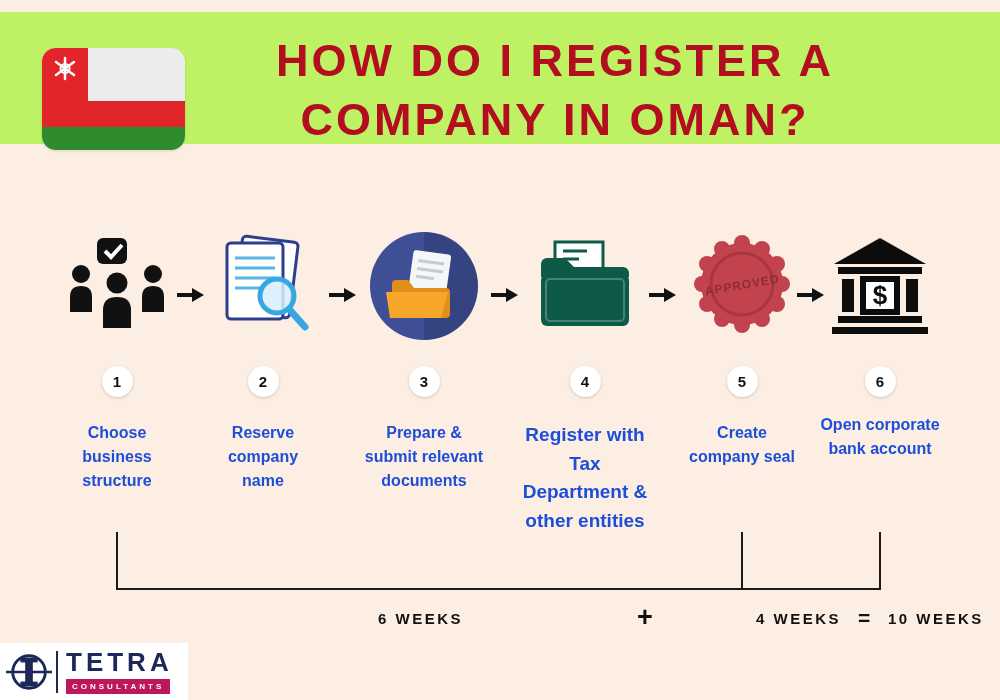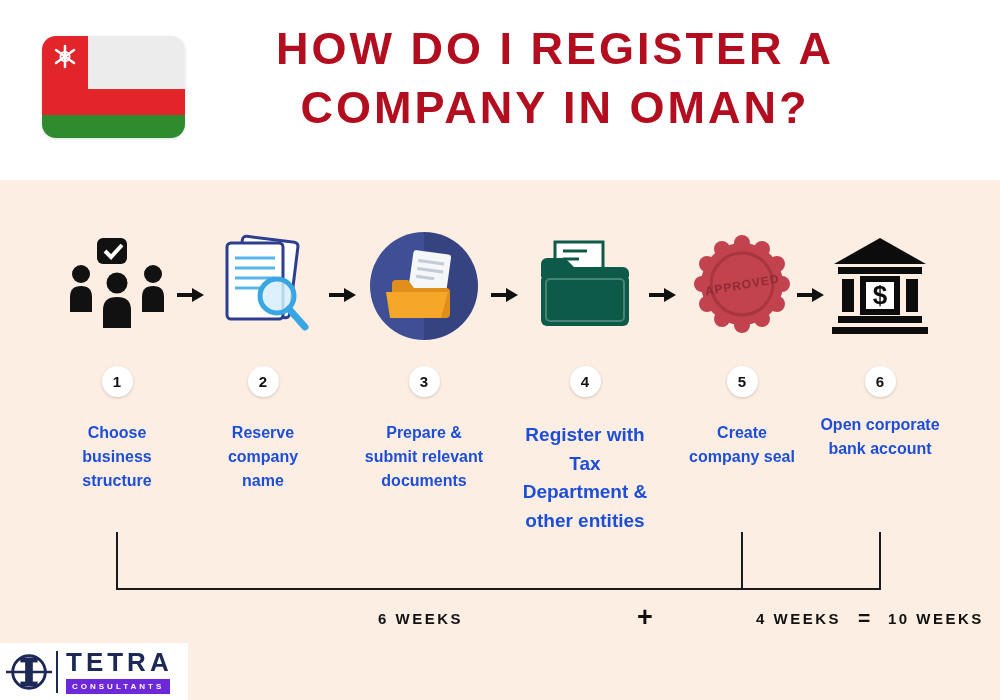--- a/index.html
+++ b/index.html
@@ -1,20 +1,20 @@
 <!DOCTYPE html>
 <html><head>
 <meta charset="utf-8">
 <style>
   * { margin:0; padding:0; box-sizing:border-box; }
   html,body { width:1000px; height:700px; }
   body { font-family:"Liberation Sans", sans-serif; }
   .page { position:relative; width:1000px; height:700px; background:#fdeee3; overflow:hidden; }
 
-  .header-band { position:absolute; top:0; left:0; width:1000px; height:180px; background:#ffffff; }
+  .header-band { position:absolute; top:12px; left:0; width:1000px; height:132px; background:#bef264; }
 
   .flag-card { position:absolute; top:36px; left:42px; width:143px; height:102px; border-radius:14px; overflow:hidden; box-shadow:0 1px 3px rgba(0,0,0,0.12); }
 
   .main-title { position:absolute; top:20px; left:190px; width:730px; text-align:center;
     color:#b30e20; font-weight:bold; font-size:45px; letter-spacing:3px; line-height:1.3; }
 
   .step { position:absolute; top:226px; width:160px; display:flex; flex-direction:column; align-items:center; }
   .icon-wrap { height:120px; display:flex; align-items:center; justify-content:center; }
   .num-badge { margin-top:20px; width:31px; height:31px; border-radius:50%; background:#ffffff;
     display:flex; align-items:center; justify-content:center; font-weight:bold; font-size:15px; color:#111;
@@ -30,21 +30,21 @@
   .arrow { position:absolute; top:286px; }
 
   .tl-line { position:absolute; background:#1a1a1a; }
   .tl-label { position:absolute; font-weight:bold; font-size:15px; letter-spacing:2.5px; color:#111; }
   .tl-op { position:absolute; font-weight:bold; color:#111; }
 
   .logo-card { position:absolute; left:0; bottom:0; width:188px; height:57px; background:#ffffff;
     display:flex; align-items:center; padding:16px 6px; }
   .logo-divider { width:2px; height:42px; background:#1c2956; margin:0 8px 0 4px; }
   .brand-name { color:#1c2956; font-weight:bold; font-size:26px; letter-spacing:4px; line-height:1; }
-  .brand-sub { margin-top:3px; background:#6d28d9; color:#ffffff; font-size:8px; letter-spacing:3px;
+  .brand-sub { margin-top:3px; background:#be185d; color:#ffffff; font-size:8px; letter-spacing:3px;
     padding:3px 6px; display:inline-block; font-weight:bold; }
 </style>
 </head>
 <body>
 
 <div class="page">
 
   <div class="header-band">
     <div class="flag-card">
       <svg width="143" height="102" viewBox="0 0 143 102">

